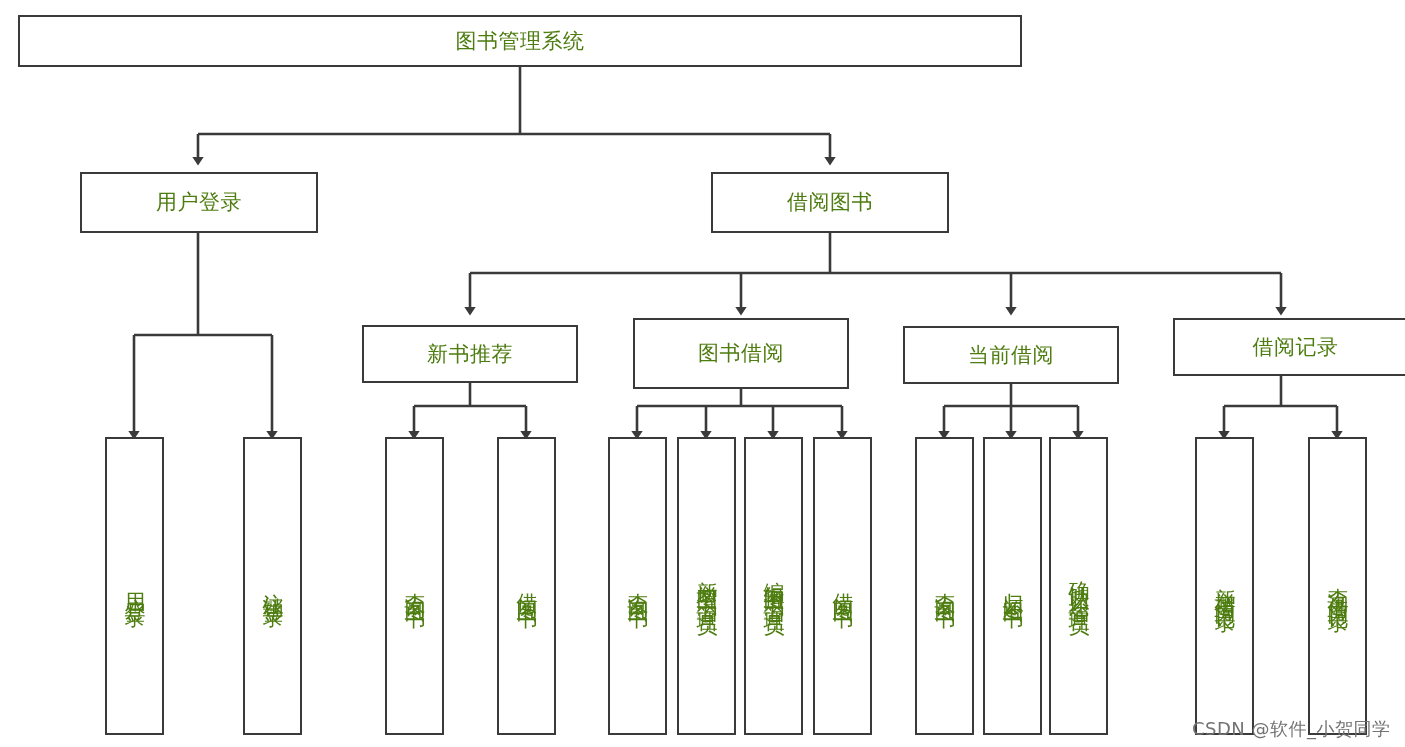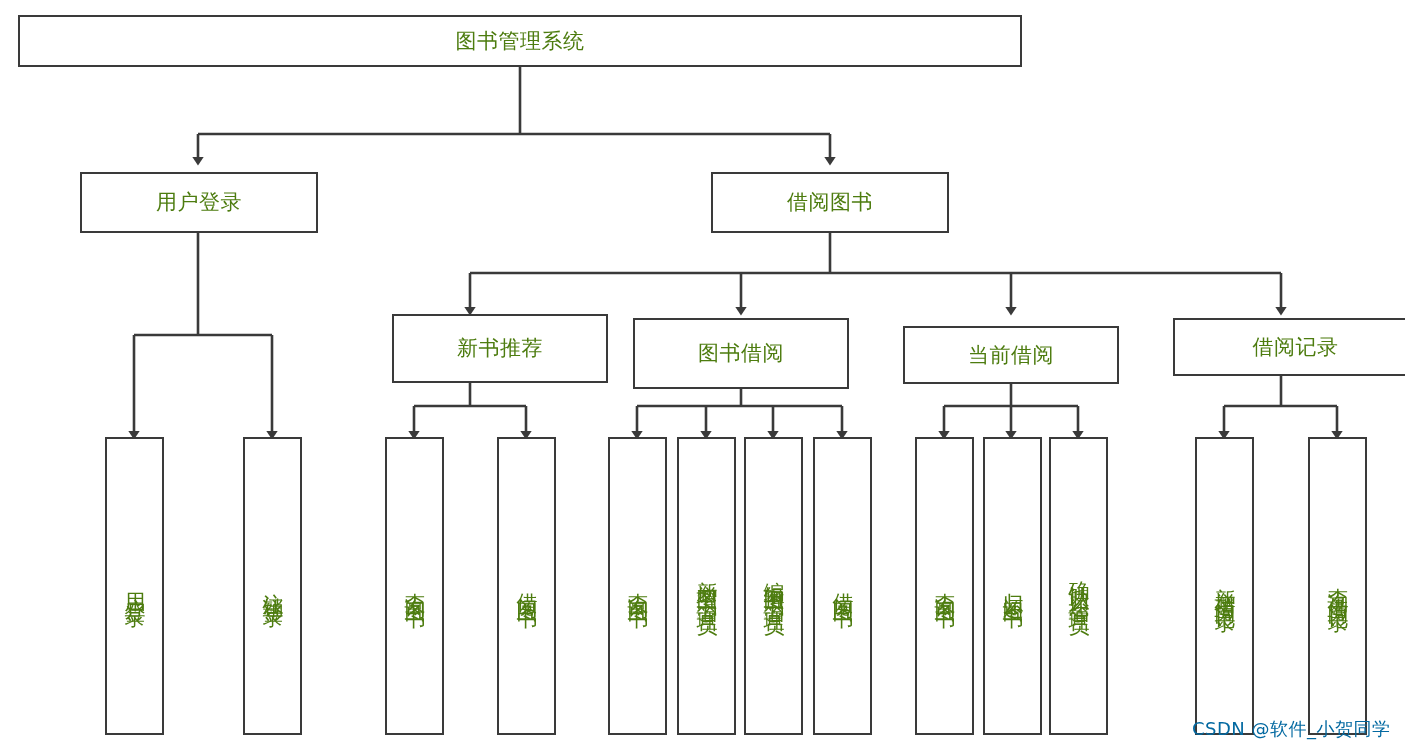--- a/index.html
+++ b/index.html
@@ -57,21 +57,21 @@
   .node.vertical .node-label {
     writing-mode: vertical-rl;
     text-orientation: upright;
     font-size: 21px;
     letter-spacing: 5px;
     line-height: 1;
     white-space: nowrap;
   }
   .watermark {
     position: absolute;
-    color: #0369a1;
+    color: #737373;
     font-size: 18px;
     white-space: nowrap;
     letter-spacing: 0.5px;
     pointer-events: none;
   }
 </style>
 </head>
 <body>
 
 <div id="diagram-root">
@@ -142,21 +142,21 @@
     <span class="node-label">图书管理系统</span>
   </div>
 
   <div class="node horizontal" style="left:80px; top:172px; width:238px; height:61px;">
     <span class="node-label">用户登录</span>
   </div>
   <div class="node horizontal" style="left:711px; top:172px; width:238px; height:61px;">
     <span class="node-label">借阅图书</span>
   </div>
 
-  <div class="node horizontal" style="left:362px; top:314px; width:216px; height:69px;margin-left:30px;">
+  <div class="node horizontal" style="left:362px; top:325px; width:216px; height:58px;">
     <span class="node-label">新书推荐</span>
   </div>
   <div class="node horizontal" style="left:633px; top:318px; width:216px; height:71px;">
     <span class="node-label">图书借阅</span>
   </div>
   <div class="node horizontal" style="left:903px; top:318px; width:216px; height:58px;margin-top:8px;">
     <span class="node-label">当前借阅</span>
   </div>
   <div class="node horizontal" style="left:1173px; top:318px; width:245px; height:58px;">
     <span class="node-label">借阅记录</span>

